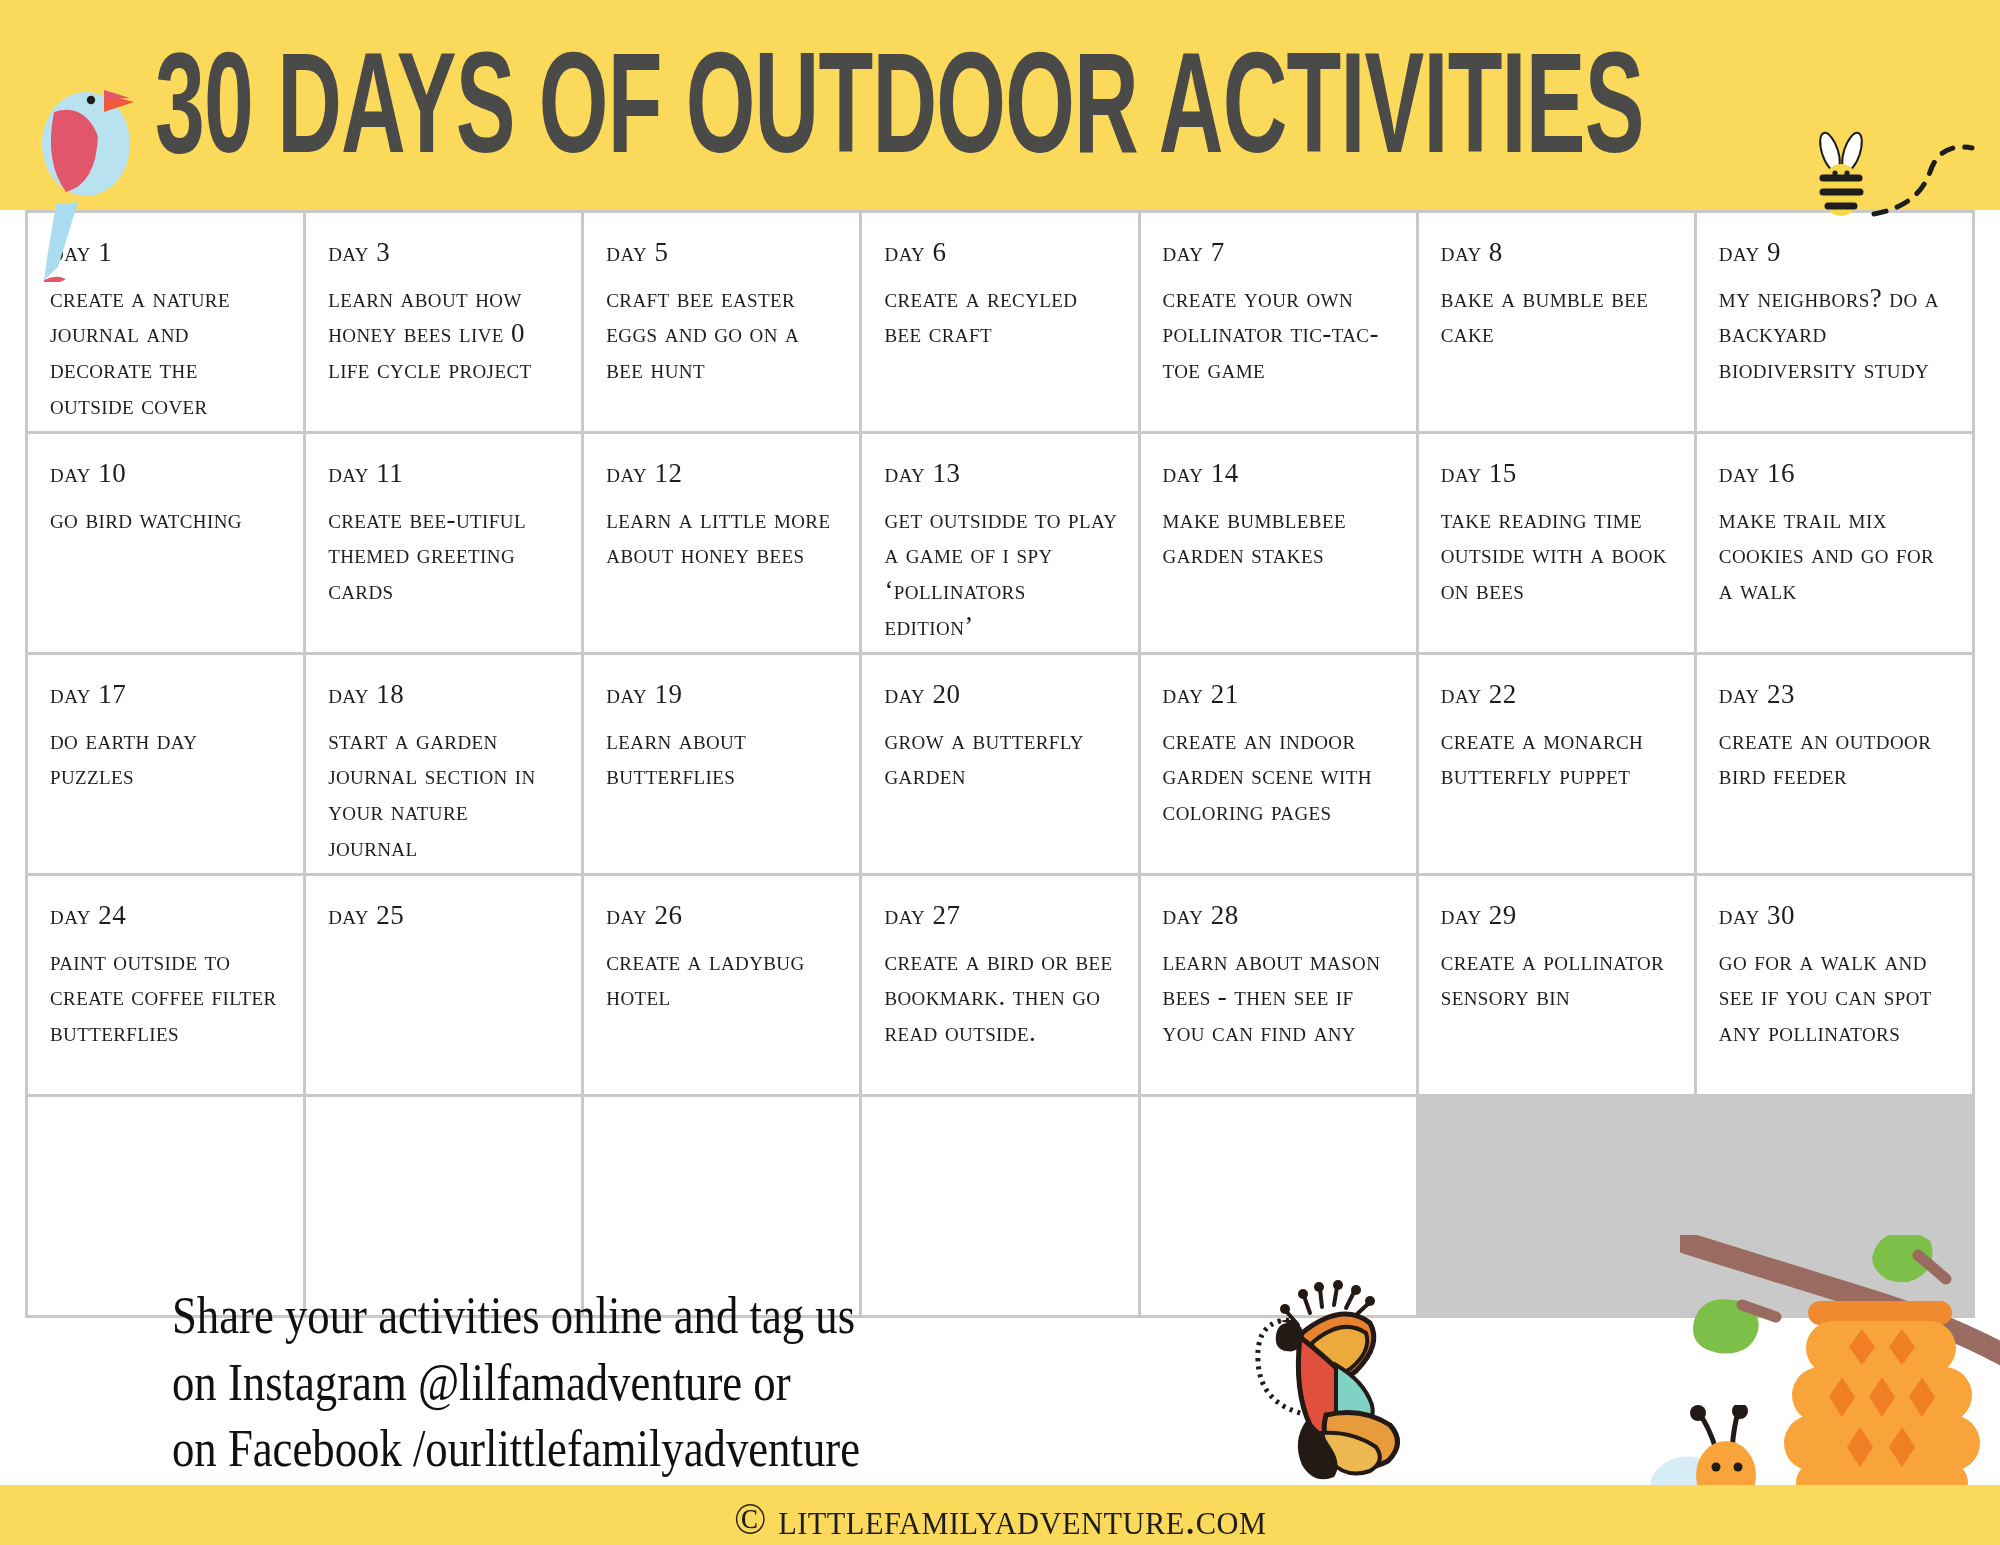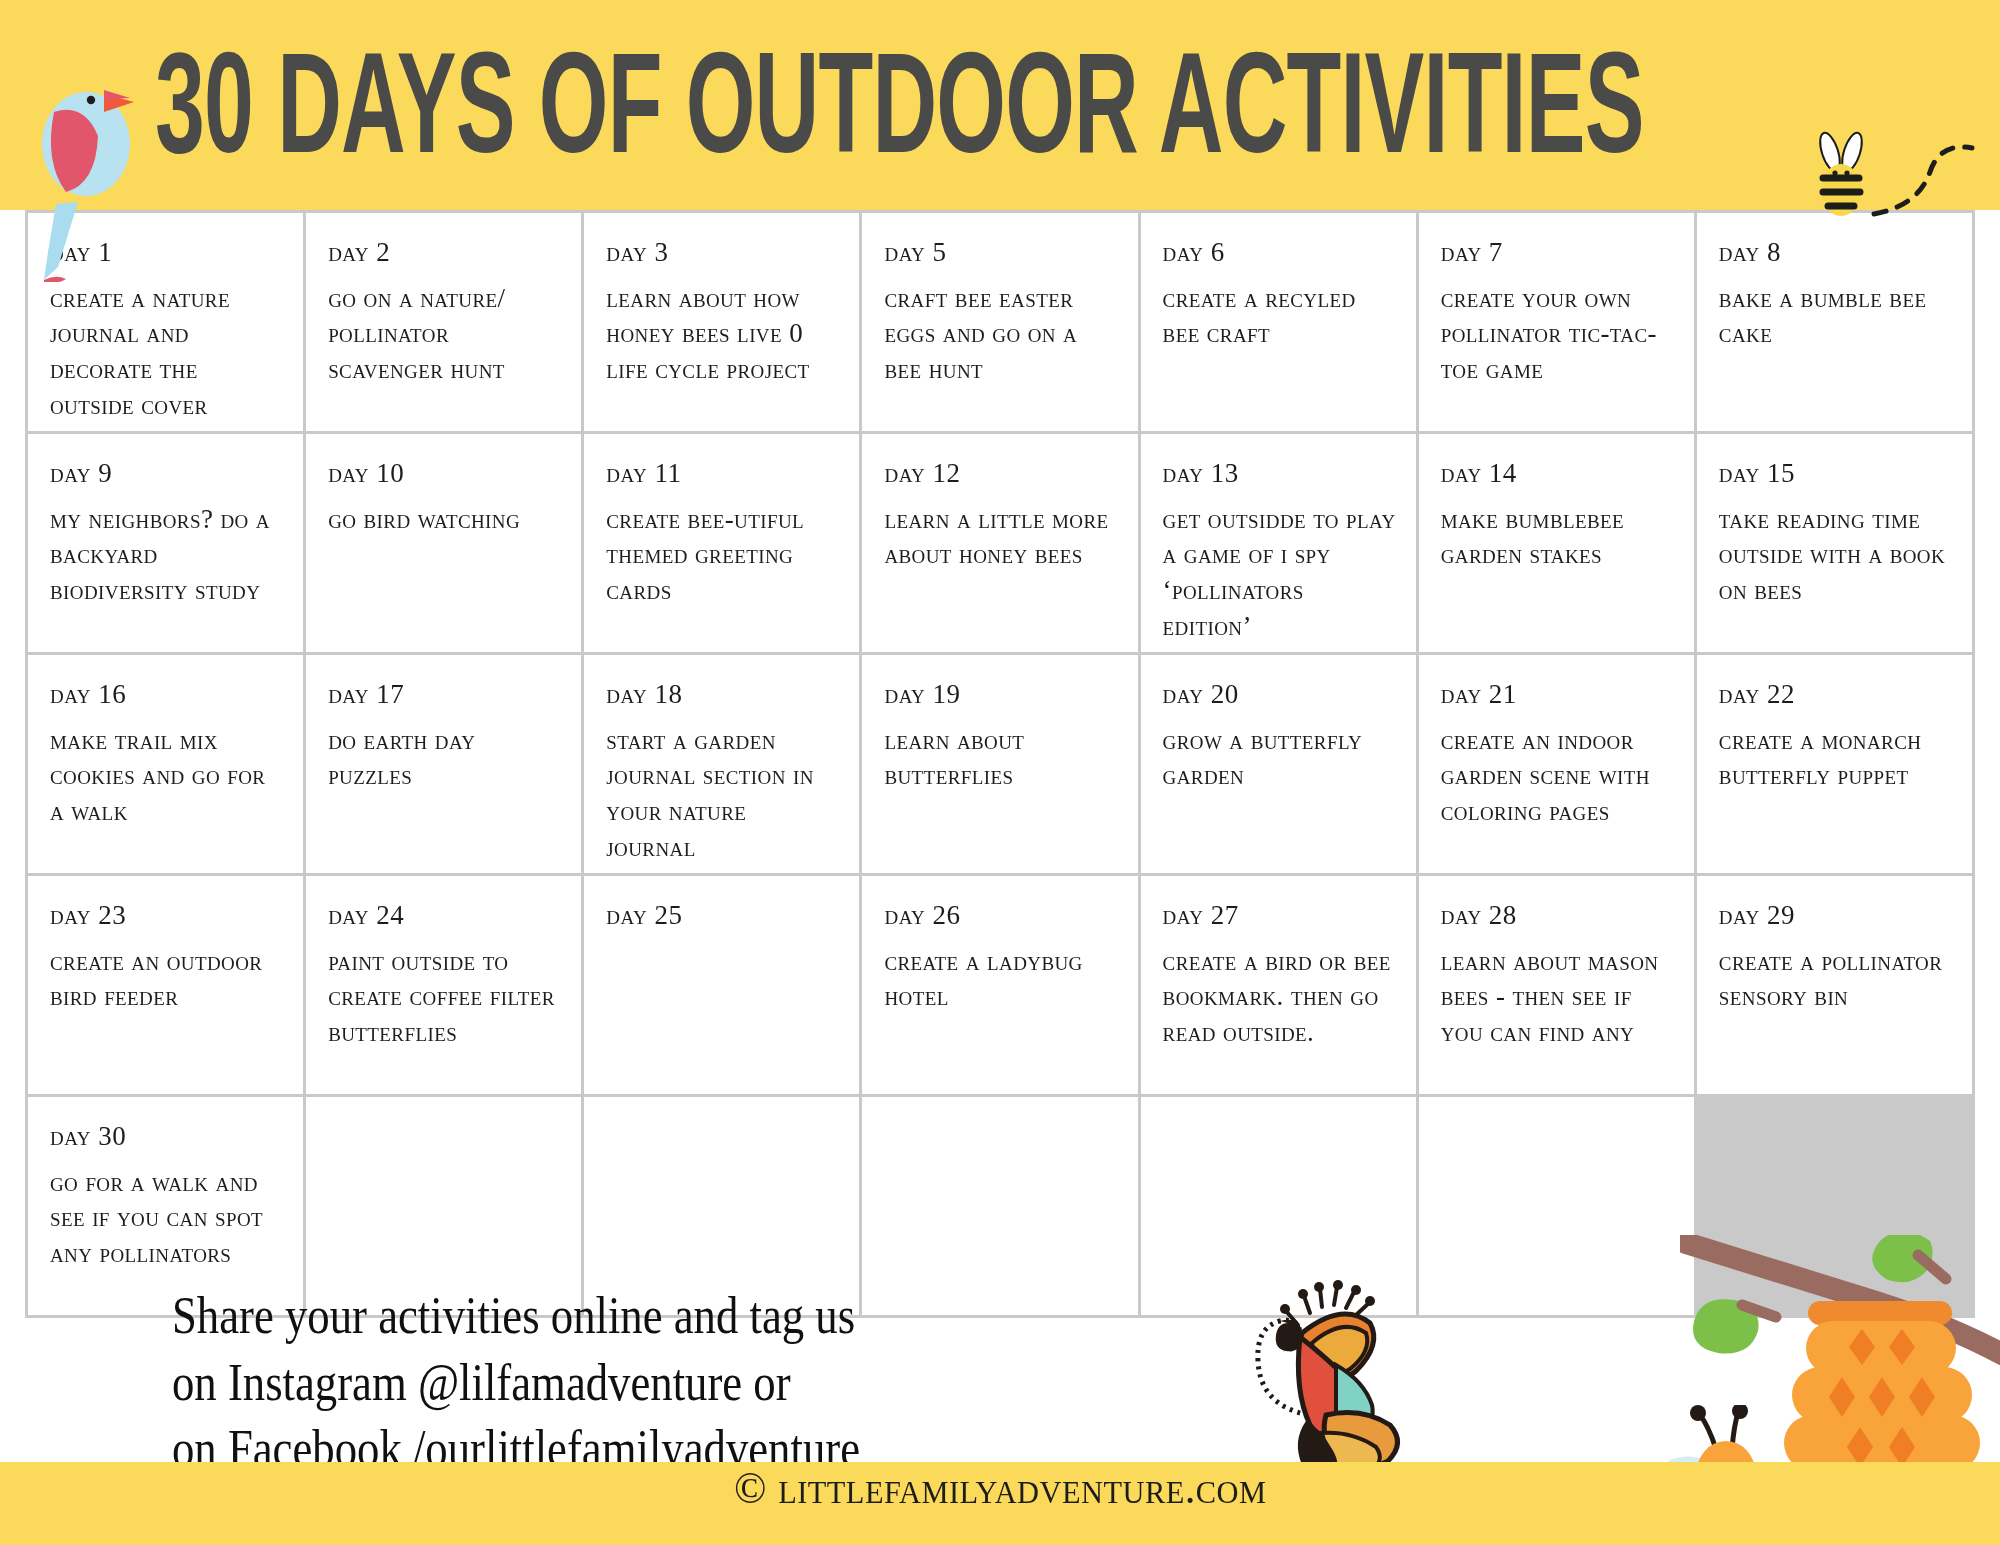--- a/index.html
+++ b/index.html
@@ -113,24 +113,24 @@
     transform-origin: left center;
     white-space: nowrap;
   }
 
   
   .bottom-bar {
     position: absolute;
     left: 0;
     bottom: 0;
     width: 2000px;
-    height: 83px;
+    height: 60px;
     background: #fbd95b;
     display: flex;
-    align-items: flex-start;
+    align-items: flex-end;
     justify-content: center;
     z-index: 8;
   }
   .bottom-bar .copy {
     font-family: "Liberation Serif", "DejaVu Serif", serif;
     font-size: 45px;
     letter-spacing: 0.5px;
     color: #1d1d1b;
     font-variant: small-caps;
     text-transform: lowercase;
@@ -188,24 +188,20 @@
     <circle cx="45" cy="45" r="2.6" fill="#1d1d1b"></circle>
     <circle cx="57" cy="45" r="2.6" fill="#1d1d1b"></circle>
     <path d="M84 86 Q128 78 140 44 Q150 14 182 20" fill="none" stroke="#1d1d1b" stroke-width="5" stroke-linecap="round" stroke-dasharray="12 12"></path>
   </svg>
 </div>
 
 <div class="calendar">
   <div class="cell">
       <div class="day-label">Day 1</div>
       <div class="day-text">Create a nature Journal and decorate the outside cover</div>
-    </div>
-  <div class="cell">
-      <div class="day-label">Day 2</div>
-      <div class="day-text">Go on a nature/ pollinator Scavenger Hunt</div>
     </div>
   <div class="cell">
       <div class="day-label">Day 3</div>
       <div class="day-text">Learn About How Honey Bees Live 0 Life Cycle Project</div>
     </div>
   <div class="cell">
       <div class="day-label">Day 5</div>
       <div class="day-text">Craft Bee Easter Eggs and Go on a Bee hunt</div>
     </div>
   <div class="cell">

